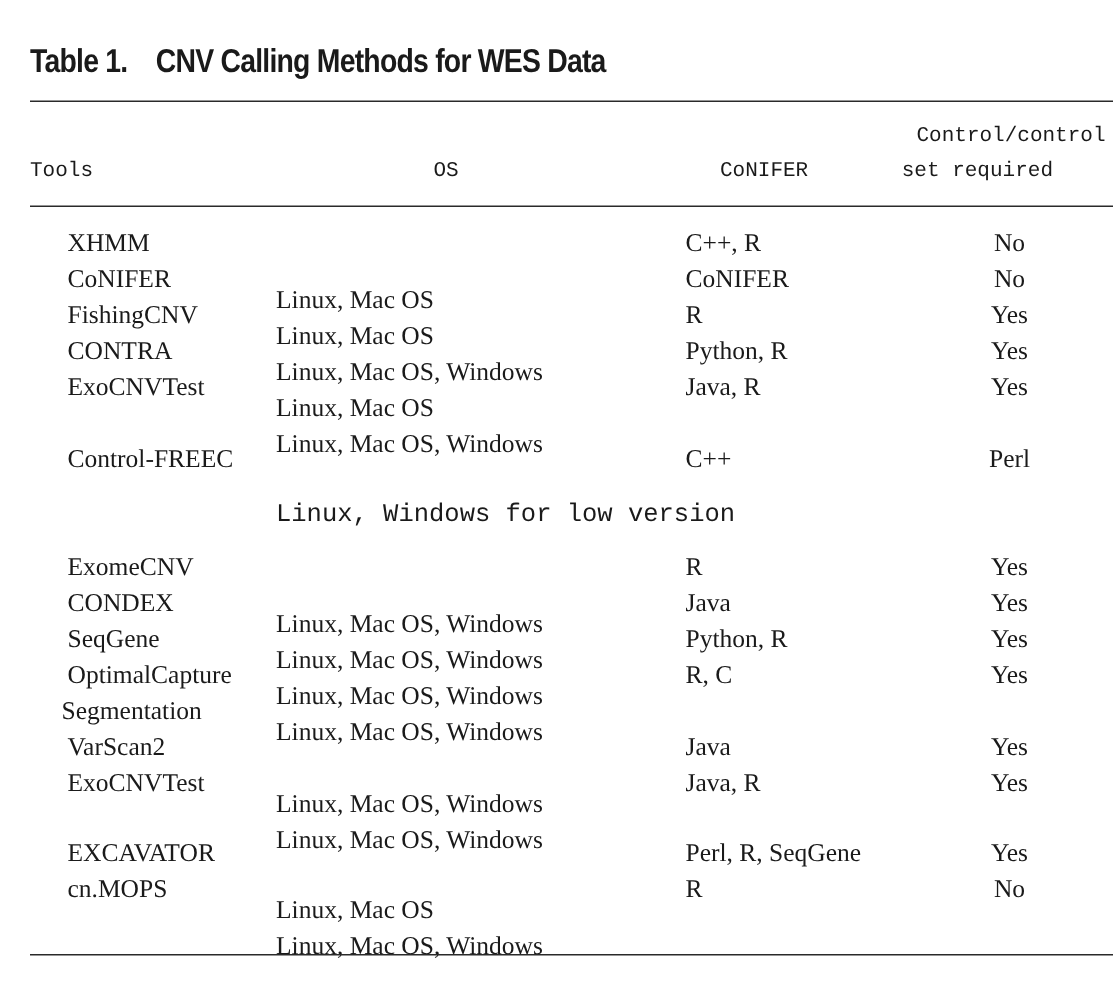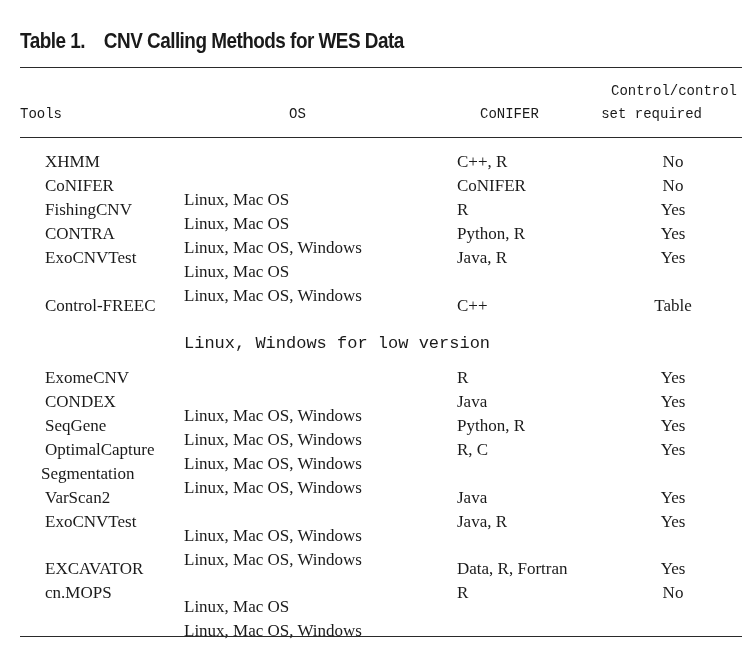--- a/index.html
+++ b/index.html
@@ -79,21 +79,21 @@
       <div class="cell indent" style="top: 272px;"></div>
       <div class="cell c-os" style="top: 248px;">Linux, Mac OS, Windows</div>
       <div class="cell c-lang" style="top: 248px;">Java, R</div>
       <div class="cell c-ctrl" style="top: 248px;">Yes</div>
     </div>
     <div>
       <div class="cell c-tool" style="top: 296px;">Control-FREEC</div>
       <div class="cell indent" style="top: 320px;"></div>
       <div class="cell c-os" style="top: 296px; font-family: Liberation Mono, monospace;">Linux, Windows for low version</div>
       <div class="cell c-lang" style="top: 296px;">C++</div>
-      <div class="cell c-ctrl" style="top: 296px;">Table</div>
+      <div class="cell c-ctrl" style="top: 296px;">Perl</div>
     </div>
     <div>
       <div class="cell c-tool" style="top: 368px;">ExomeCNV</div>
       <div class="cell indent" style="top: 392px;"></div>
       <div class="cell c-os" style="top: 368px;">Linux, Mac OS, Windows</div>
       <div class="cell c-lang" style="top: 368px;">R</div>
       <div class="cell c-ctrl" style="top: 368px;">Yes</div>
     </div>
     <div>
       <div class="cell c-tool" style="top: 392px;">CONDEX</div>
@@ -127,21 +127,21 @@
       <div class="cell c-tool" style="top: 512px;">ExoCNVTest</div>
       <div class="cell indent" style="top: 536px;"></div>
       <div class="cell c-os" style="top: 512px;">Linux, Mac OS, Windows</div>
       <div class="cell c-lang" style="top: 512px;">Java, R</div>
       <div class="cell c-ctrl" style="top: 512px;">Yes</div>
     </div>
     <div>
       <div class="cell c-tool" style="top: 559px; text-align: right;">EXCAVATOR</div>
       <div class="cell indent" style="top: 583px;"></div>
       <div class="cell c-os" style="top: 559px;">Linux, Mac OS</div>
-      <div class="cell c-lang" style="top: 559px;">Data, R, Fortran</div>
+      <div class="cell c-lang" style="top: 559px;">Perl, R, SeqGene</div>
       <div class="cell c-ctrl" style="top: 559px;">Yes</div>
     </div>
     <div>
       <div class="cell c-tool" style="top: 583px;">cn.MOPS</div>
       <div class="cell indent" style="top: 607px;"></div>
       <div class="cell c-os" style="top: 583px;">Linux, Mac OS, Windows</div>
       <div class="cell c-lang" style="top: 583px;">R</div>
       <div class="cell c-ctrl" style="top: 583px;">No</div>
     </div>
   </div>

